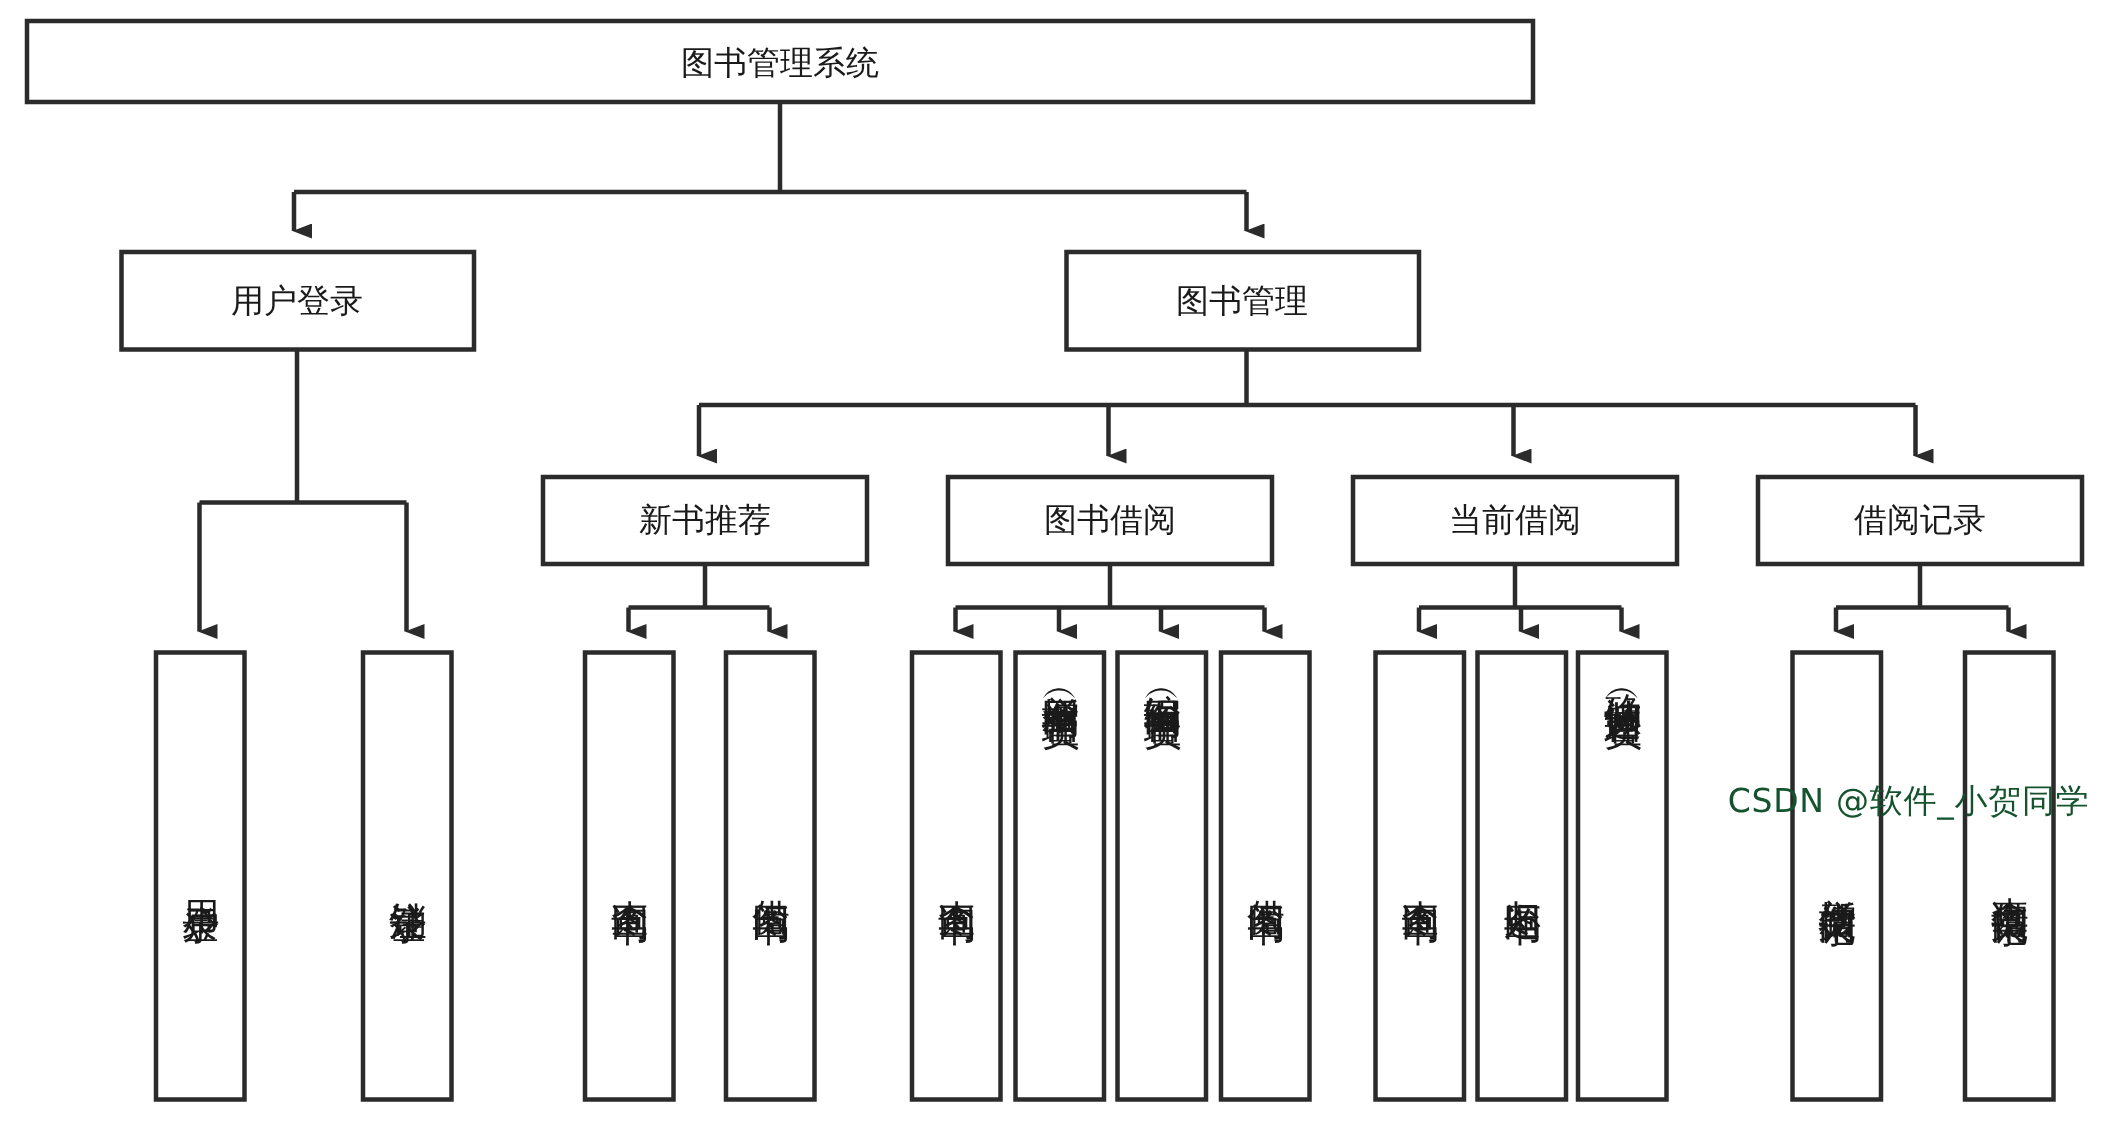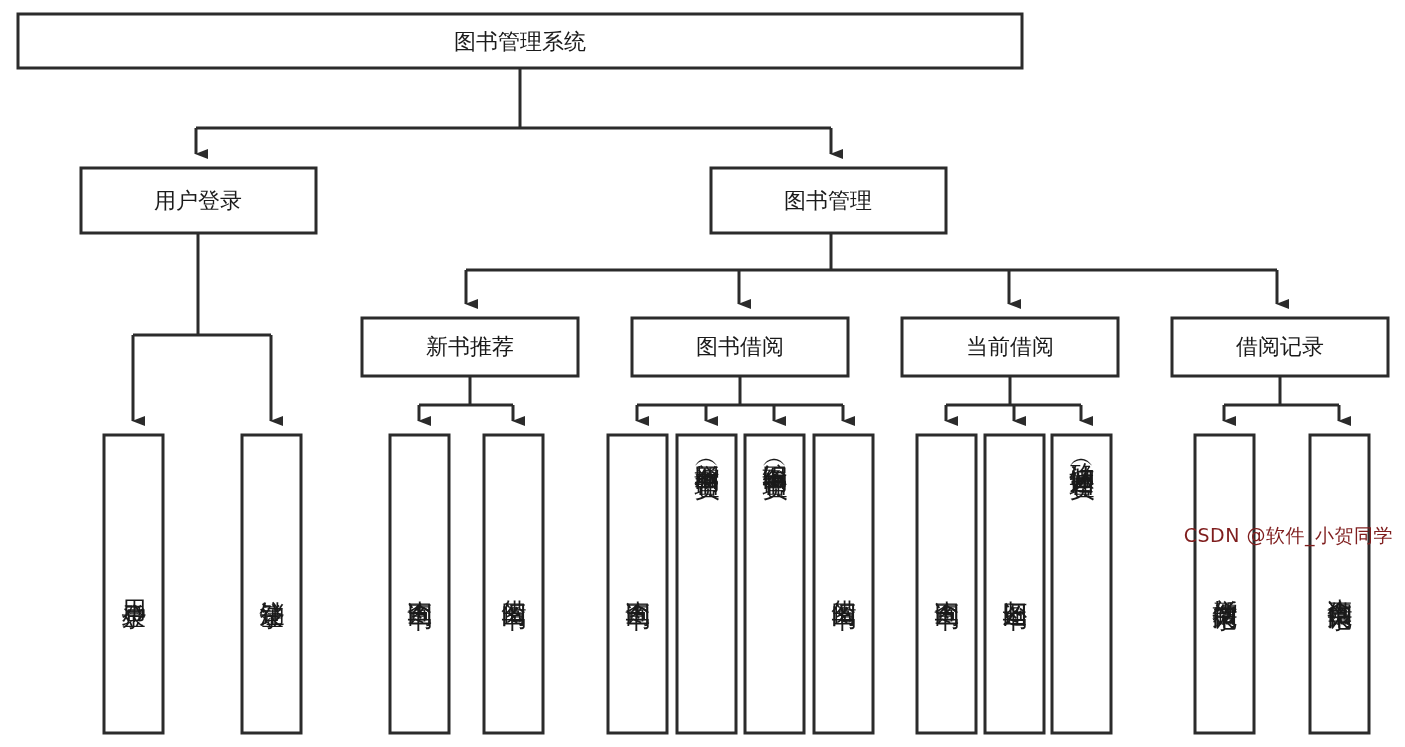--- a/index.html
+++ b/index.html
@@ -71,22 +71,22 @@
     letter-spacing: 2px;
     color: #1a1a1a;
     white-space: nowrap;
     text-align: center;
   }
   #watermark {
     position: absolute;
     right: 12px;
     bottom: 6px;
     font-family: "DejaVu Sans", "Liberation Sans", sans-serif;
-    font-size: 19px;
-    color: #7f1d1d;
+    font-size: 22px;
+    color: #14532d;
     letter-spacing: 0.5px;
     user-select: none;
   }
 </style>
 </head>
 <body>
 
 <div id="diagram-root">
 
   <svg id="tree-svg" viewBox="0 0 1405 747">

